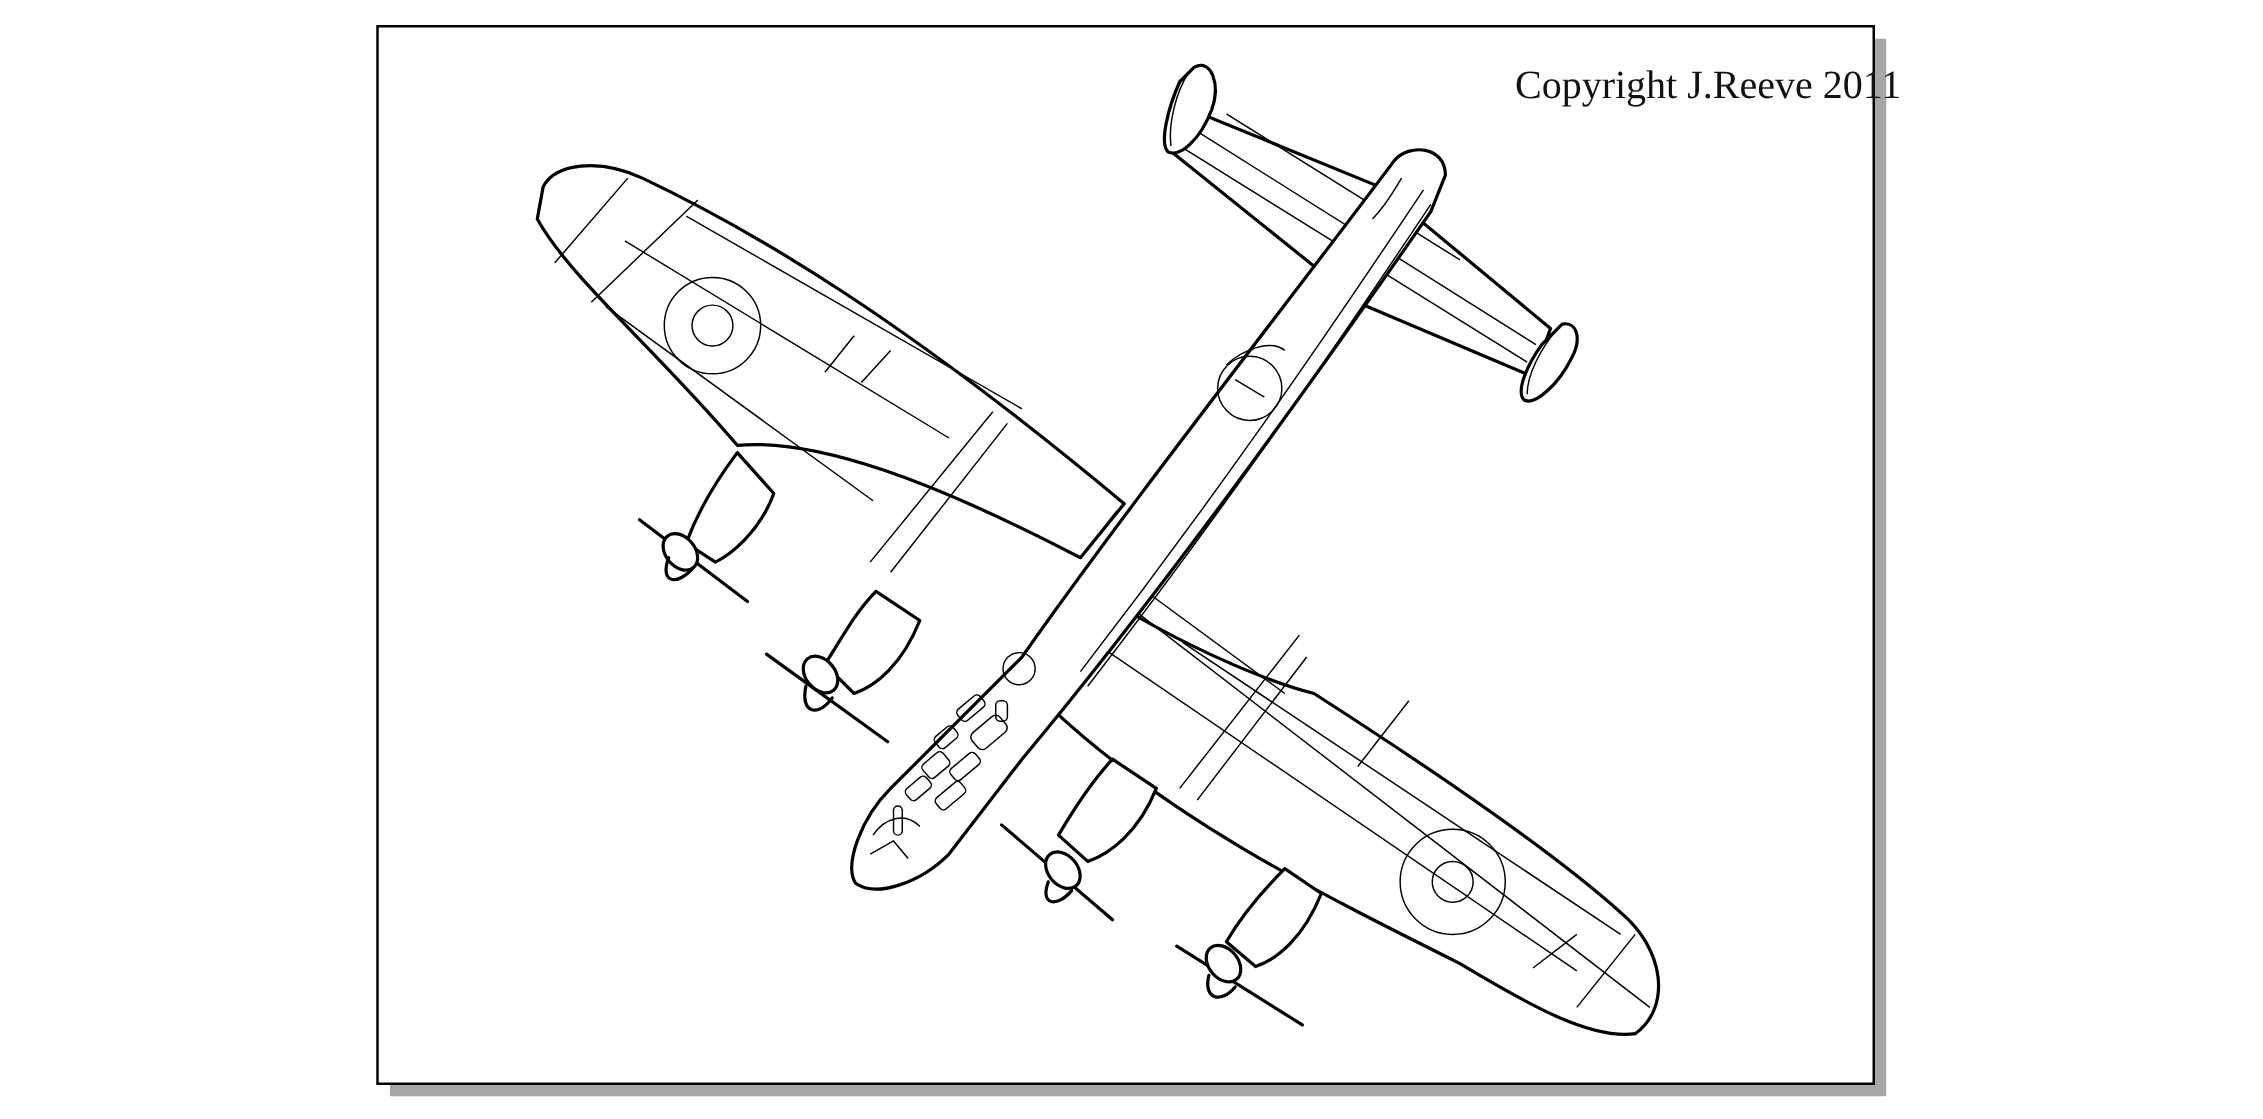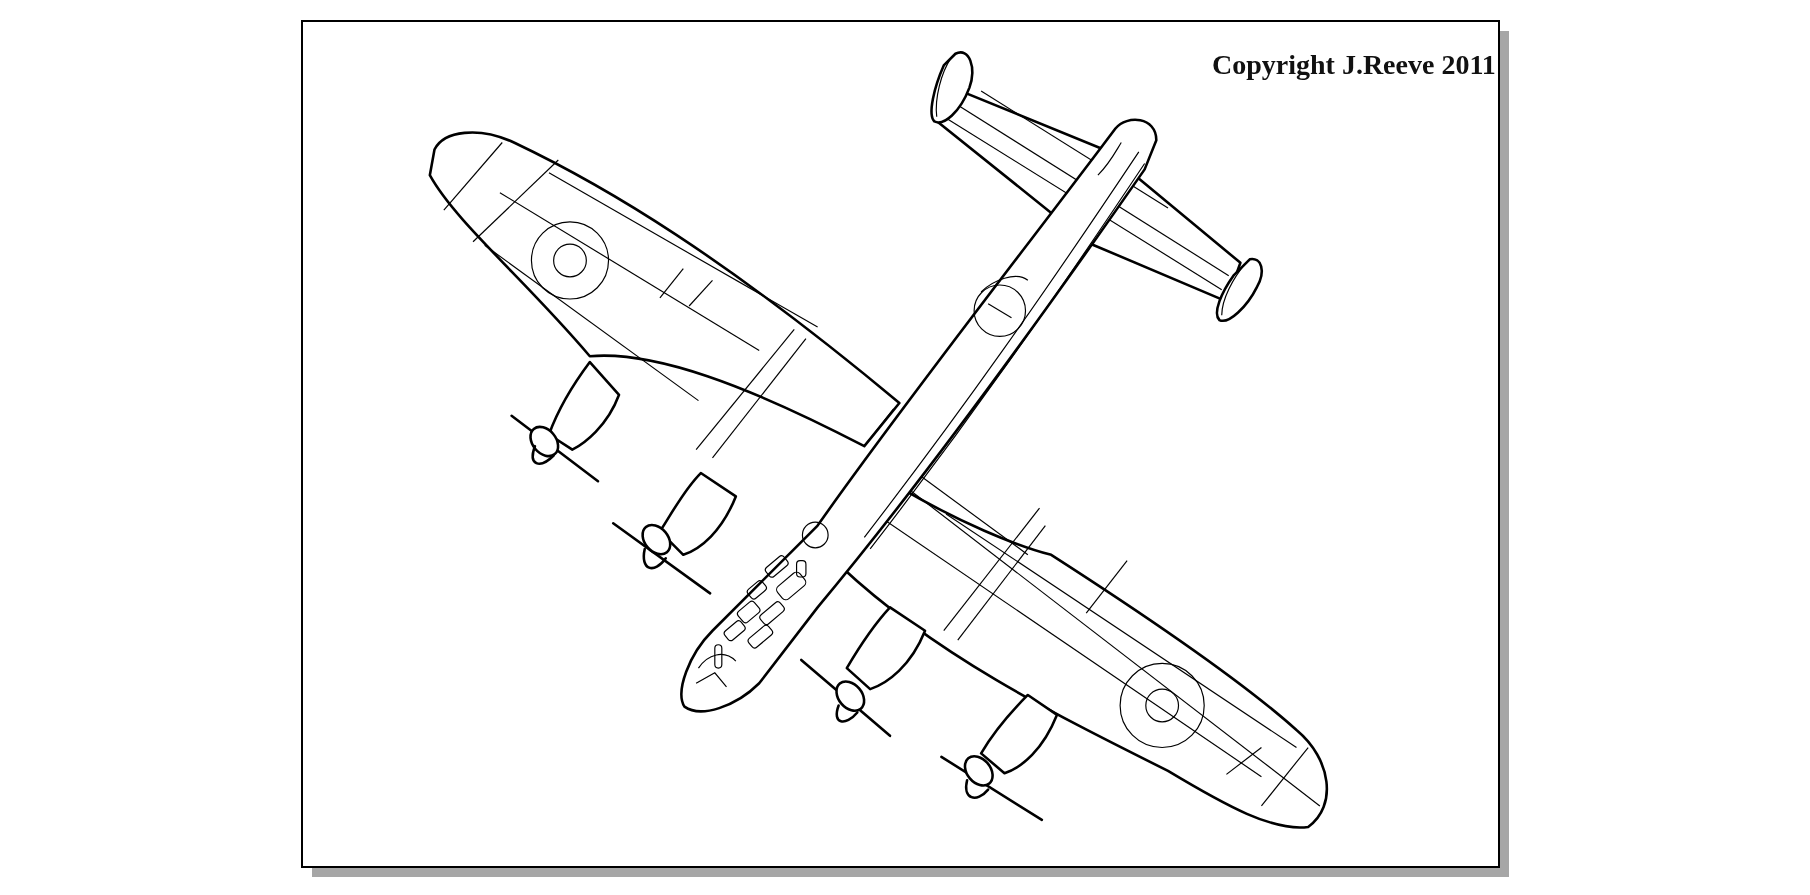--- a/index.html
+++ b/index.html
@@ -1,19 +1,19 @@
 <!DOCTYPE html>
 <html><head>
 <meta charset="utf-8">
 <style>
   html,body{margin:0;padding:0;background:#ffffff;}
   body{width:1810px;height:895px;position:relative;overflow:hidden;font-family:"Liberation Serif",serif;}
   .page-shadow{position:absolute;left:312px;top:31px;width:1197px;height:846px;background:#a6a6a6;}
   .page{position:absolute;left:301px;top:20px;width:1195px;height:844px;background:#fff;border:2px solid #000;box-sizing:content-box;}
-  .copyright{position:absolute;left:1212px;top:49px;font-size:28px;color:#111;white-space:nowrap;font-family:"Liberation Serif",serif;font-weight:bold;}
+  .copyright{position:absolute;left:1212px;top:49px;font-size:32px;color:#111;white-space:nowrap;font-family:"Liberation Serif",serif;}
   svg.drawing{position:absolute;left:0;top:0;}
   .thick{fill:none;stroke:#000;stroke-width:2.2;stroke-linejoin:round;stroke-linecap:round;}
   .thin{fill:none;stroke:#000;stroke-width:1;}
   .fillw{fill:#fff;stroke:#000;stroke-width:2.2;stroke-linejoin:round;}
 </style>
 </head>
 <body>
 
 <div class="page-shadow"></div>
 <div class="page"></div>

